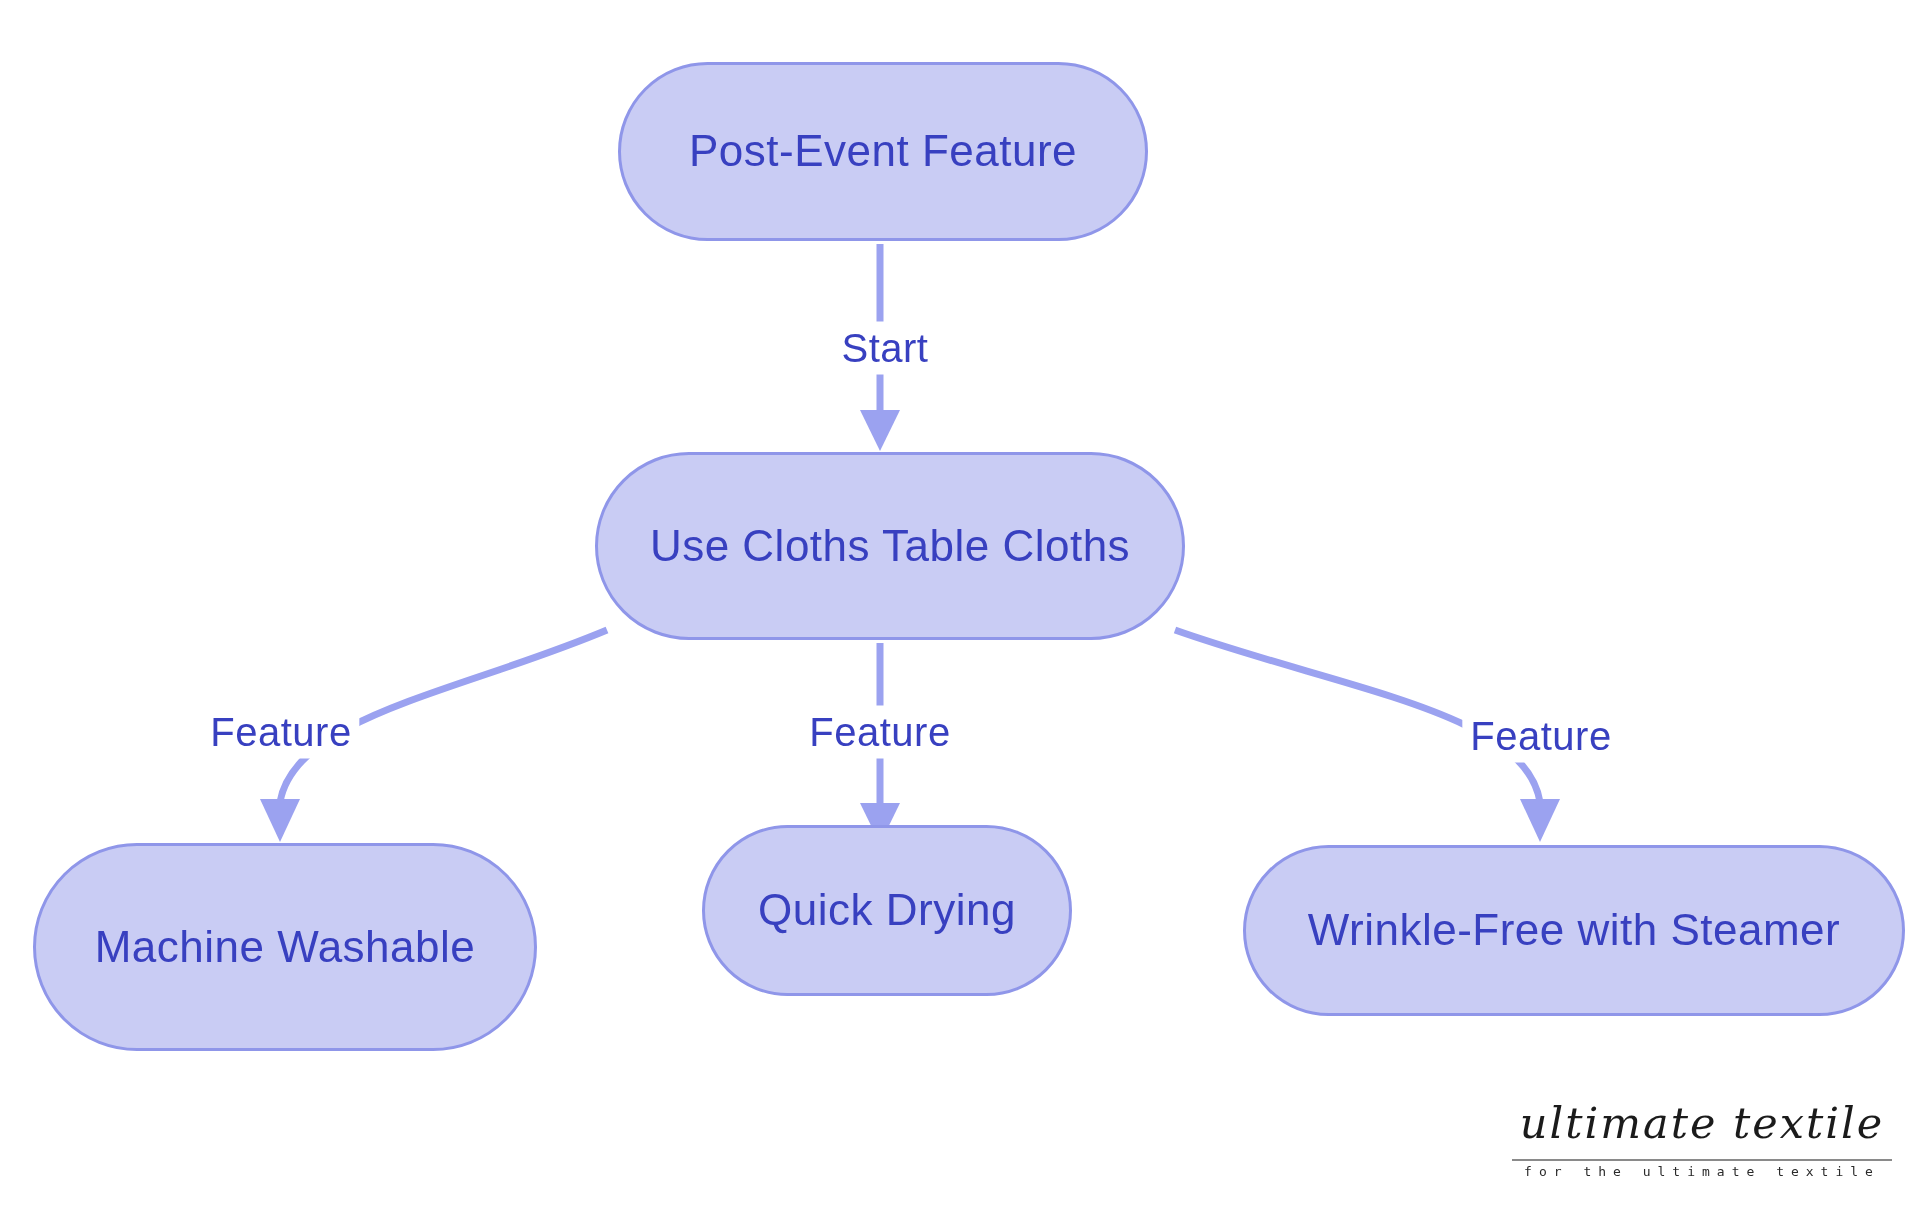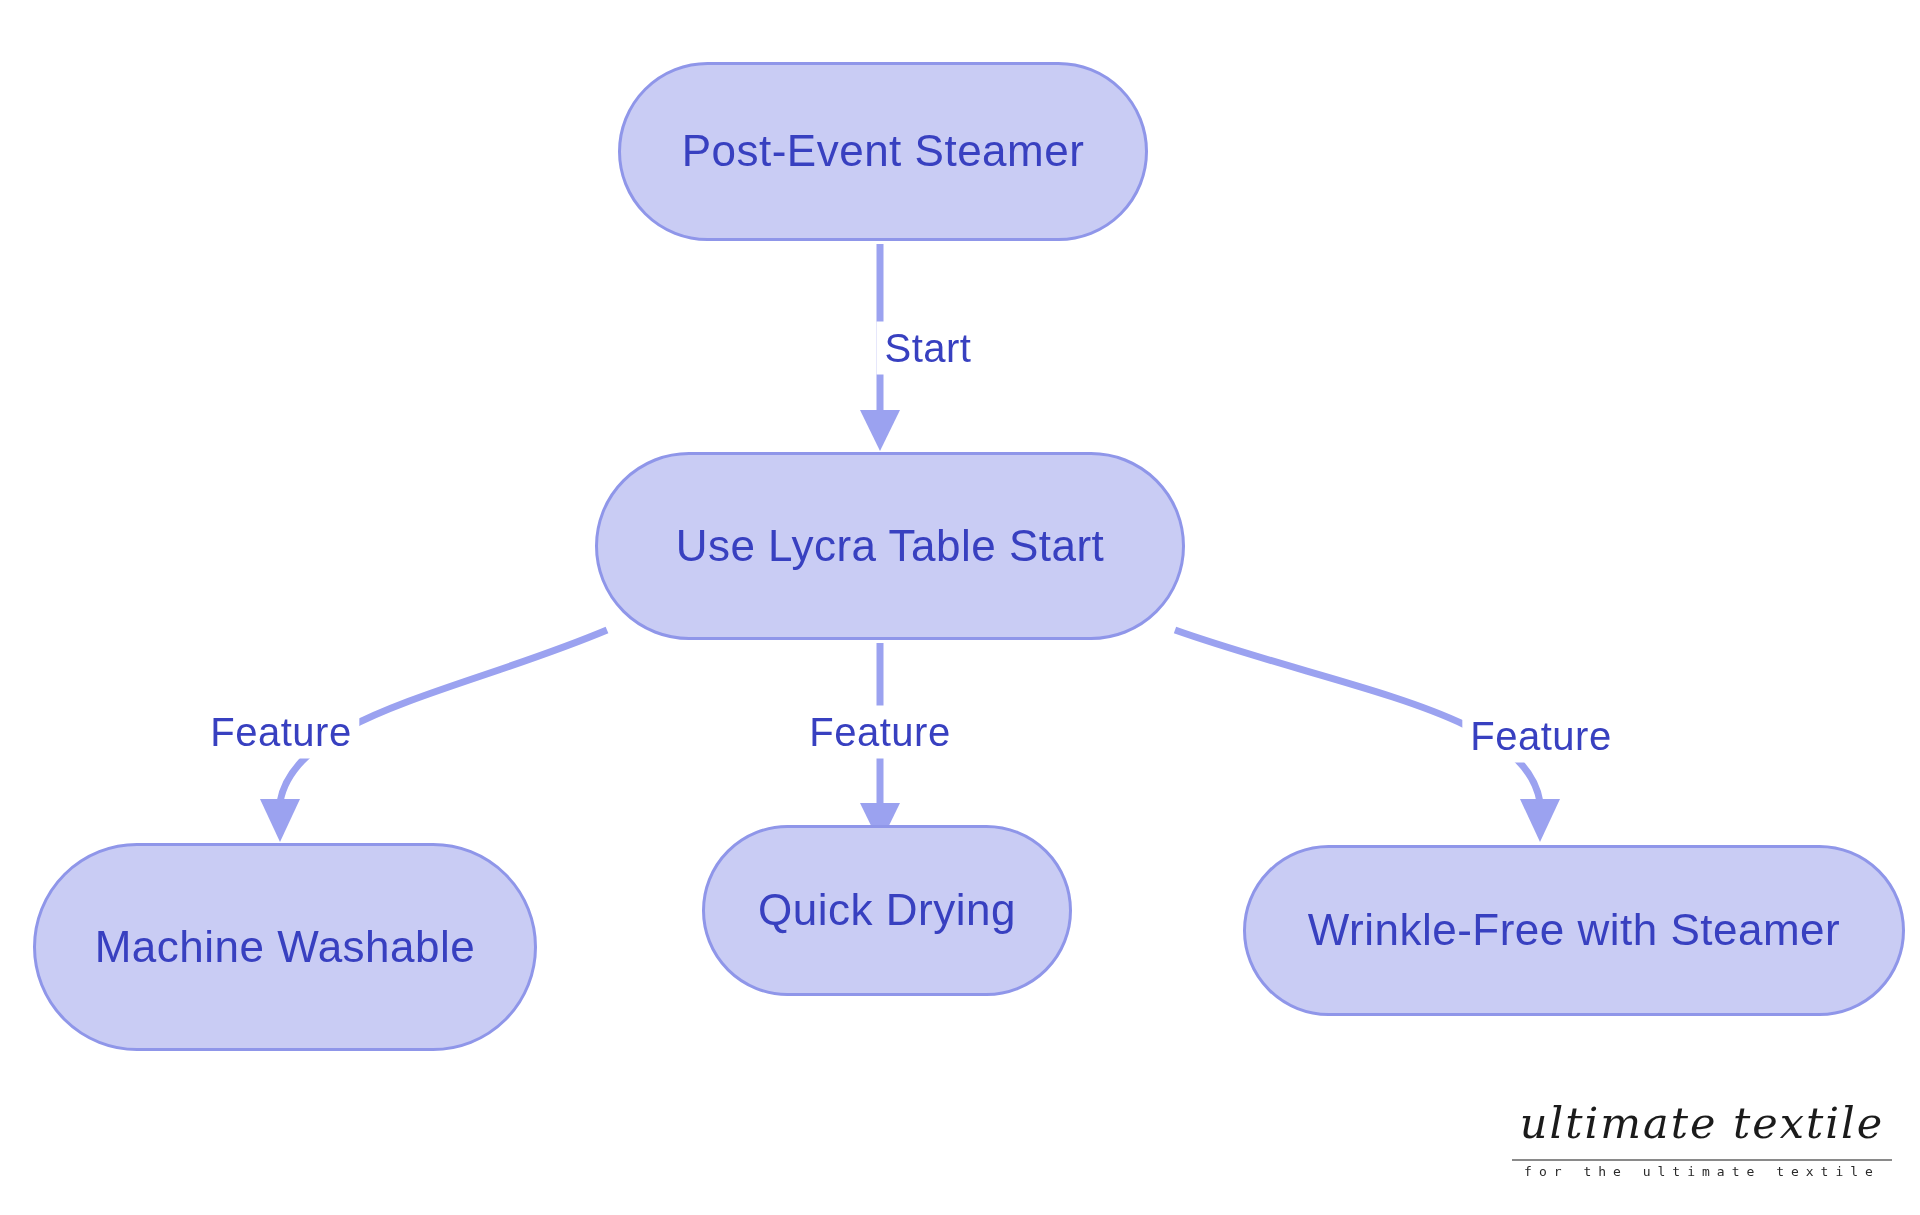--- a/index.html
+++ b/index.html
@@ -45,21 +45,21 @@
   .edge-label {
     position: absolute;
     transform: translate(-50%, -50%);
     background: #ffffff;
     color: #3840c0;
     font-size: 40px;
     padding: 4px 8px;
     white-space: nowrap;
     letter-spacing: 0.5px;
   }
-  .label-start     { left: 928px;  top: 348px; }
+  .label-start     { left: 885px;  top: 348px; }
   .label-feature-l { left: 281px;  top: 732px; }
   .label-feature-m { left: 880px;  top: 732px; }
   .label-feature-r { left: 1541px; top: 736px; }
   .brand-logo {
     position: absolute;
     right: 28px;
     bottom: 36px;
     width: 380px;
     text-align: center;
     color: #1b1b1b;
@@ -97,25 +97,25 @@
     <polygon points="260,799 300,799 280,842" fill="#9ba2f0"></polygon>
 
     <path d="M 880 643 L 880 806" stroke="#9ba2f0" stroke-width="7" fill="none"></path>
     <polygon points="860,803 900,803 880,844" fill="#9ba2f0"></polygon>
 
     <path d="M 1175 630 C 1345 690, 1525 712, 1540 802" stroke="#9ba2f0" stroke-width="7" fill="none"></path>
     <polygon points="1520,799 1560,799 1540,842" fill="#9ba2f0"></polygon>
   </svg>
 
   <div class="node node-top">
-    <span>Post-Event Steamer</span>
+    <span>Post-Event Feature</span>
   </div>
 
   <div class="node node-mid">
-    <span>Use Lycra Table Start</span>
+    <span>Use Cloths Table Cloths</span>
   </div>
 
   <div class="node node-left">
     <span>Machine Washable</span>
   </div>
 
   <div class="node node-center">
     <span>Quick Drying</span>
   </div>
 

